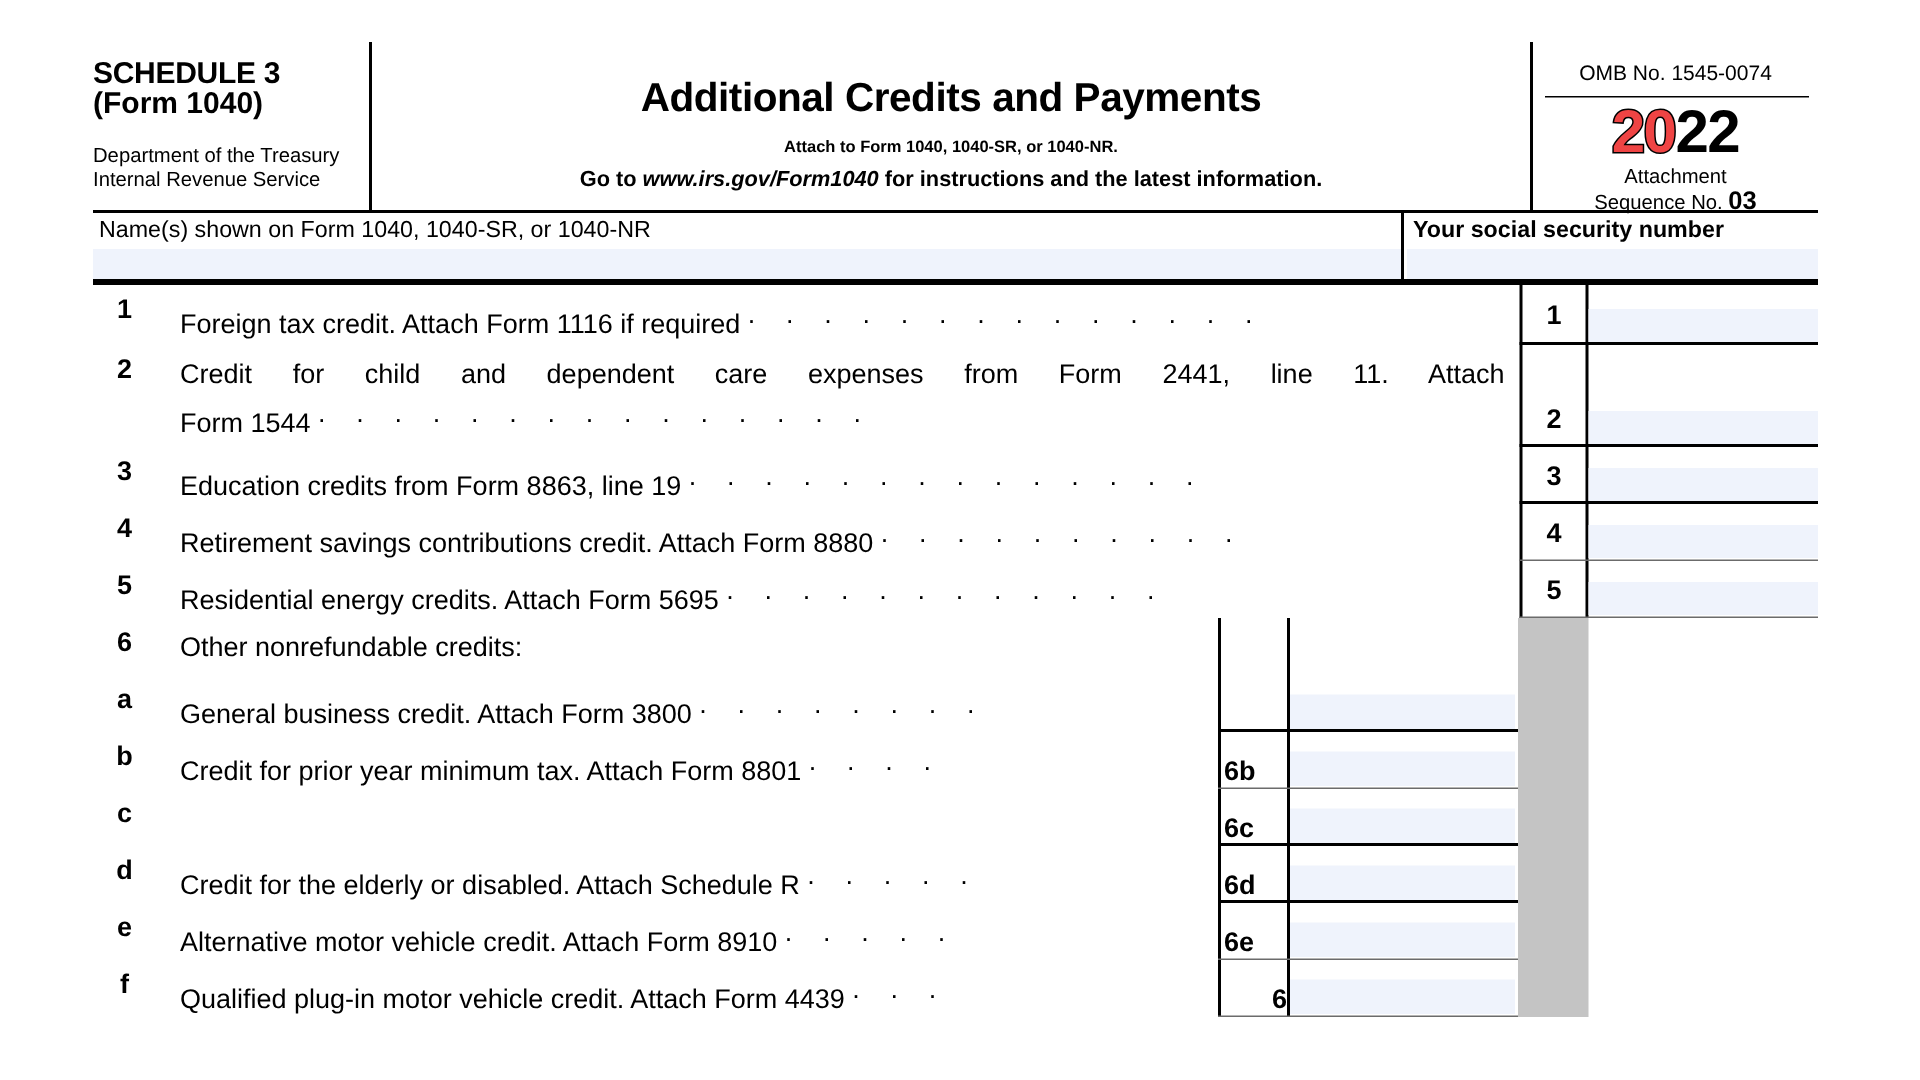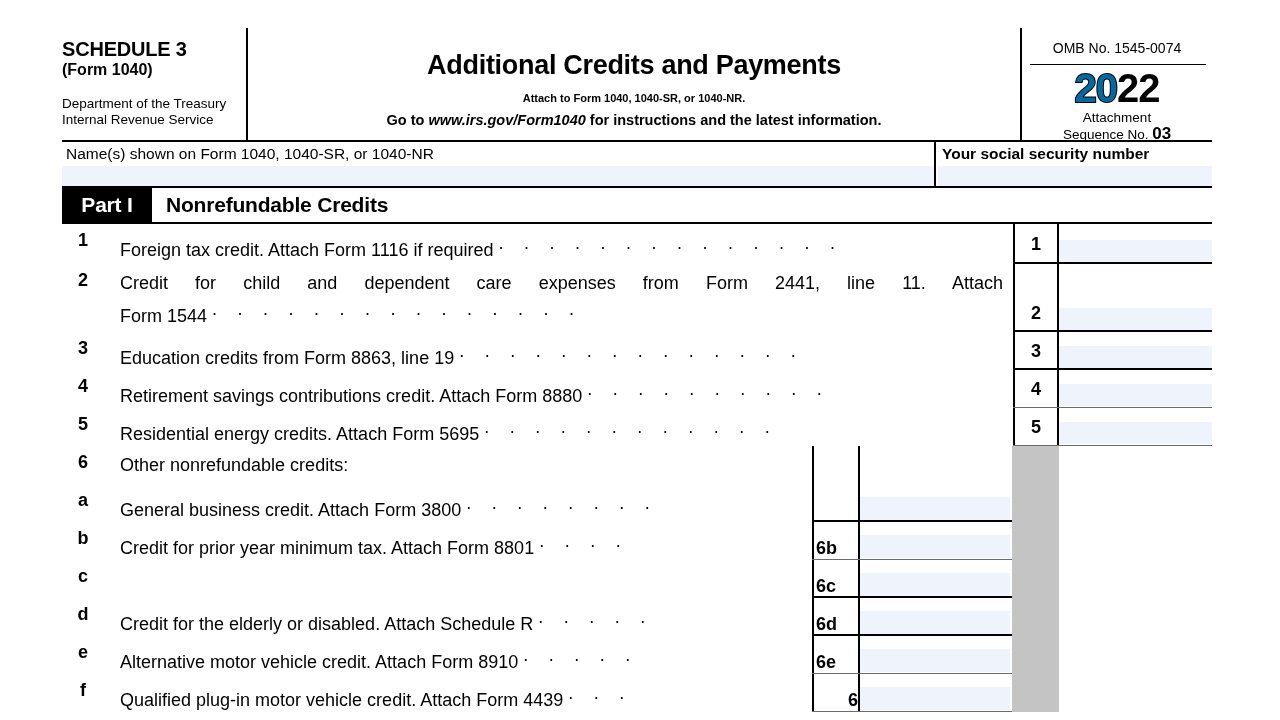--- a/index.html
+++ b/index.html
@@ -37,21 +37,21 @@
     height: 112px;
   }
   .sched-title {
     font-size: 20px;
     font-weight: bold;
     letter-spacing: -0.2px;
     line-height: 22px;
     margin-top: 10px;
   }
   .sched-sub {
-    font-size: 16px;
+    font-size: 20px;
     font-weight: bold;
     line-height: 19px;
   }
   .dept {
     font-size: 13.5px;
     line-height: 15.5px;
     margin-top: 17px;
   }
   .hdr-div {
     position: absolute;
@@ -123,21 +123,21 @@
     position: absolute;
     left: 2px; top: 38px;
     width: 190px;
     text-align: center;
     font-size: 40px;
     font-weight: bold;
     letter-spacing: -1px;
     line-height: 44px;
   }
   .year .hollow {
-    color: #0369a1;
+    color: #ef4444;
     -webkit-text-stroke: 2px #000;
     paint-order: stroke fill;
   }
   .attseq {
     position: absolute;
     left: 2px; top: 82px;
     width: 190px;
     text-align: center;
     font-size: 13.5px;
     line-height: 15.5px;
@@ -329,24 +329,20 @@
   <div class="namerow">
     <div class="nm-label">Name(s) shown on Form 1040, 1040-SR, or 1040-NR</div>
     <div class="ssn-label">Your social security number</div>
     <div class="nm-field"></div>
     <div class="ssn-div"></div>
     <div class="ssn-field"></div>
   </div>
 
   <div class="rule-thick"></div>
 
-  <div class="partbar">
-    <div class="part-badge">Part I</div>
-    <div class="part-title">Nonrefundable Credits</div>
-  </div>
 
   <div class="rule-thick"></div>
 
   <div class="rows" id="rows">
       <div class="row" style="height: 40px;">
         <div class="num" style="top: 6px;">1</div>
         <div class="txt" style="top: 6px;"><span>Foreign tax credit. Attach Form 1116 if required  </span><span class="lead">..............</span></div>
         <div class="numbox" style="left: 951px; width: 46px; top: 0px; height: 40px; line-height: 40px;">1</div>
         <div class="valbox" style="left: 997px; width: 153px; top: 16px; height: 22px;"></div>
         <div class="hline" style="left: 951px; width: 199px; bottom: 0px;"></div>

